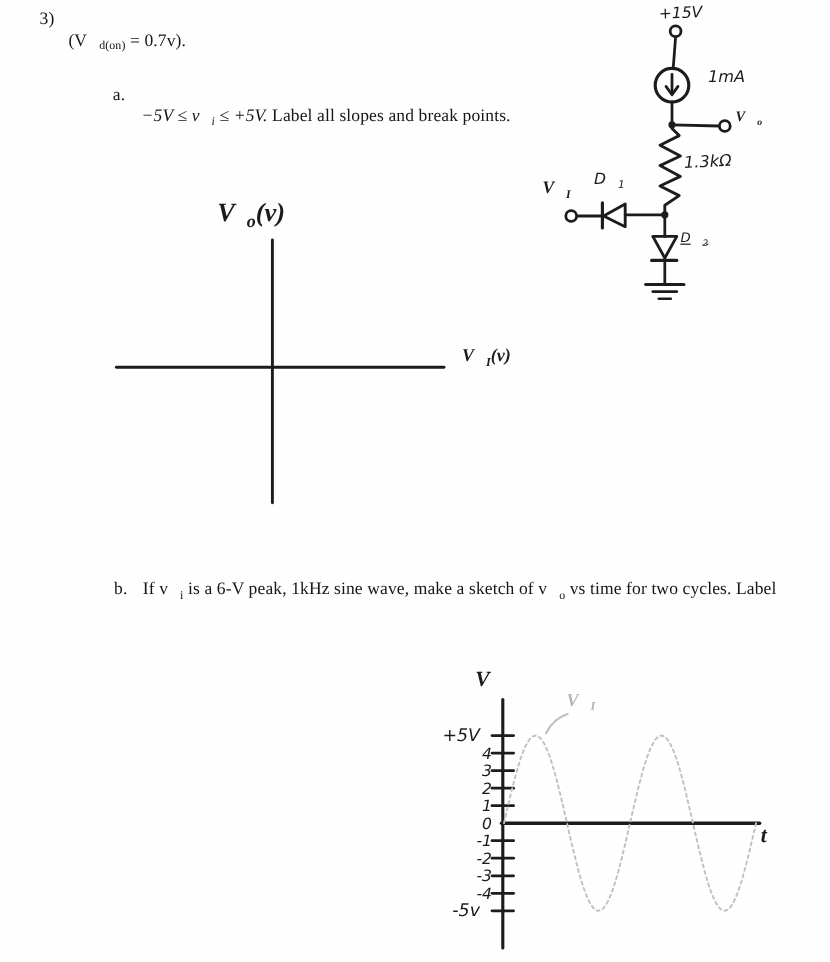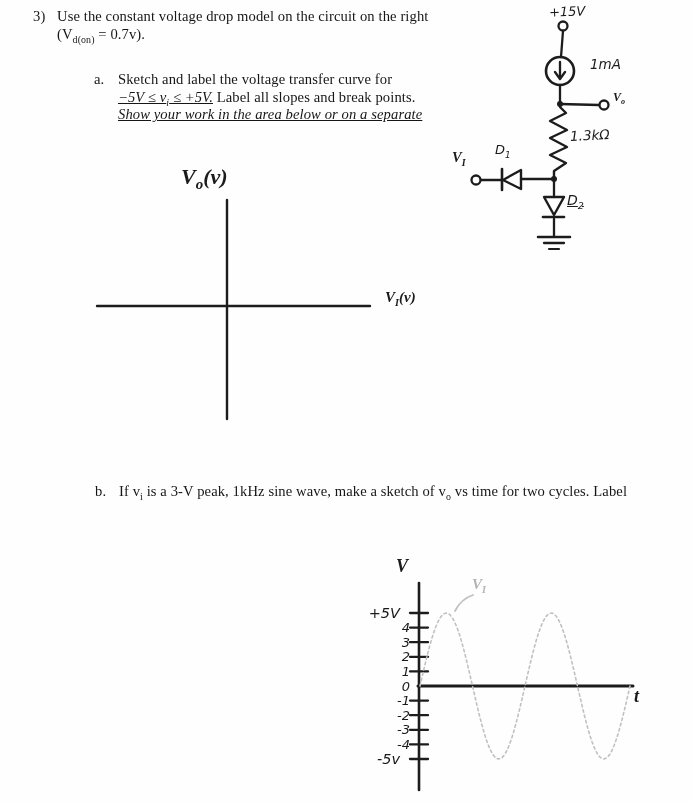--- a/index.html
+++ b/index.html
@@ -5,22 +5,22 @@
   html,body{margin:0;padding:0;background:#e8e8e8;}
   .page{
     position:relative;width:692px;height:802px;margin:0 auto;
     background:#fefefe;overflow:hidden;
     font-family:"Liberation Serif",serif;color:#161616;
   }
   
   .typed{position:absolute;font-size:14.6px;line-height:17.5px;letter-spacing:0.1px;}
   .row{display:flex;}
   .itemno{flex:0 0 24px;}
-  .ital{font-style:italic;text-decoration:underline;}
-  sub{font-size:68%;line-height:0;}
+  .ital{font-style:italic;}
+  sub{font-size:68%;line-height:0;margin-left:10px;}
   
   .hand{
     position:absolute;font-family:"DejaVu Sans",sans-serif;font-style:italic;
     color:#1b1b1b;white-space:nowrap;
   }
   .script-v{font-family:"Liberation Serif",serif;font-style:italic;font-weight:bold;}
   .pencil-text{color:#b4b4b4;}
   svg{position:absolute;left:0;top:0;}
   .ink{stroke:#1c1c1c;fill:none;stroke-linecap:round;stroke-linejoin:round;}
   .ink-fill{fill:#1c1c1c;stroke:none;}
@@ -31,47 +31,44 @@
   }
 </style>
 </head>
 <body>
 
 <div class="page">
 
   <div class="typed" style="left:33px;top:8px;width:450px;">
     <div class="row">
       <span class="itemno">3)</span>
-      <span>Use the constant voltage drop model on the circuit on the right</span>
     </div>
     <div class="row">
       <span class="itemno"></span>
       <span><span>(V</span><sub>d(on)</sub><span> = 0.7v).</span></span>
     </div>
   </div>
 
   <div class="typed" style="left:94px;top:71px;width:360px;">
     <div class="row">
       <span class="itemno">a.</span>
-      <span>Sketch and label the voltage transfer curve for</span>
     </div>
     <div class="row">
       <span class="itemno"></span>
       <span><span class="ital"><span>−5V ≤ v</span><sub>i</sub><span> ≤ +5V.</span></span><span> Label all slopes and break points.</span></span>
     </div>
     <div class="row">
       <span class="itemno"></span>
-      <span class="ital">Show your work in the area below or on a separate</span>
     </div>
   </div>
 
   <div class="typed" style="left:95px;top:483px;width:560px;">
     <div class="row">
       <span class="itemno">b.</span>
-      <span><span>If v</span><sub>i</sub><span> is a 3-V peak, 1kHz sine wave, make a sketch of v</span><sub>o</sub><span> vs time for two cycles. Label</span></span>
+      <span><span>If v</span><sub>i</sub><span> is a 6-V peak, 1kHz sine wave, make a sketch of v</span><sub>o</sub><span> vs time for two cycles. Label</span></span>
     </div>
     <div class="row">
       <span class="itemno"></span>
     </div>
   </div>
 
   <svg id="ink-svg" width="692" height="802" viewBox="0 0 692 802">
 
     <g>
       <path class="ink" stroke-width="2.4" d="M227,200 L227,419"></path>
@@ -147,21 +144,21 @@
         <path d="M420.0,686.0L422.0,677.3L424.0,668.7L426.0,660.3L428.0,652.4L430.0,644.9L432.0,638.0L434.0,631.8L436.0,626.3L438.0,621.7L440.0,618.0L442.0,615.3L444.0,613.7L446.0,613.0L448.0,613.4L450.0,614.8L452.0,617.3L454.0,620.7L456.0,625.1L458.0,630.3L460.0,636.3L462.0,643.1L464.0,650.4L466.0,658.3L468.0,666.6L470.0,675.1L472.0,683.8L474.0,692.5L476.0,701.2L478.0,709.6L480.0,717.7L482.0,725.3L484.0,732.4L486.0,738.8L488.0,744.4L490.0,749.2L492.0,753.1L494.0,756.1L496.0,758.0L498.0,758.9L500.0,758.8L502.0,757.6L504.0,755.4L506.0,752.2L508.0,748.1L510.0,743.1L512.0,737.2L514.0,730.7L516.0,723.4L518.0,715.7L520.0,707.5L522.0,699.0L524.0,690.4L526.0,681.6L528.0,673.0L530.0,664.5L532.0,656.3L534.0,648.6L536.0,641.3L538.0,634.8L540.0,628.9L542.0,623.9L544.0,619.8L546.0,616.6L548.0,614.4L550.0,613.2L552.0,613.1L554.0,614.0L556.0,615.9L558.0,618.9L560.0,622.8L562.0,627.6L564.0,633.2L566.0,639.6L568.0,646.7L570.0,654.3L572.0,662.4L574.0,670.8L576.0,679.5L578.0,688.2L580.0,696.9L582.0,705.4L584.0,713.7L586.0,721.6L588.0,728.9L590.0,735.7L592.0,741.7L594.0,746.9L596.0,751.3L598.0,754.7L600.0,757.2L602.0,758.6L604.0,759.0L606.0,758.3L608.0,756.7L610.0,754.0L612.0,750.3L614.0,745.7L616.0,740.2L618.0,734.0L620.0,727.1L622.0,719.6L624.0,711.7L626.0,703.3L628.0,694.7L630.0,686.0" class="pencil" stroke-width="1.6" stroke-dasharray="2.5 3"></path>
       </g>
   </svg>
 
   <div class="hand" style="left:549px;top:4px;font-size:13px;transform:rotate(-2deg);">+15V</div>
   <div class="hand" style="left:578px;top:56px;font-size:13.5px;margin-left:12px;">1mA</div>
   <div class="hand script-v" style="left:613px;top:90px;font-size:12px;"><span>V</span><sub>o</sub></div>
   <div class="hand" style="left:570px;top:127px;font-size:13.5px;transform:rotate(-3deg);">1.3kΩ</div>
   <div class="hand" style="left:495px;top:142px;font-size:13px;"><span>D</span><sub>1</sub></div>
   <div class="hand script-v" style="left:452px;top:149px;font-size:14.5px;"><span>V</span><sub>I</sub></div>
-  <div class="hand" style="left:567px;top:192px;font-size:14px;text-decoration:underline;"><span>D</span><sub>2</sub></div>
+  <div class="hand" style="left:567px;top:192px;font-size:11px;text-decoration:underline;"><span>D</span><sub>2</sub></div>
 
   <div class="hand script-v" style="left:181px;top:164px;font-size:22px;"><span>V</span><sub>o</sub><span>(v)</span></div>
   <div class="hand script-v" style="left:385px;top:289px;font-size:15px;"><span>V</span><sub>I</sub><span>(v)</span></div>
 
   <div class="hand script-v" style="left:396px;top:556px;font-size:18px;">V</div>
   <div class="hand script-v" style="left:634px;top:686px;font-size:18px;">t</div>
   <div class="hand script-v pencil-text" style="left:472px;top:576px;font-size:15px;"><span>V</span><sub>I</sub></div>
 
 </div>
 

